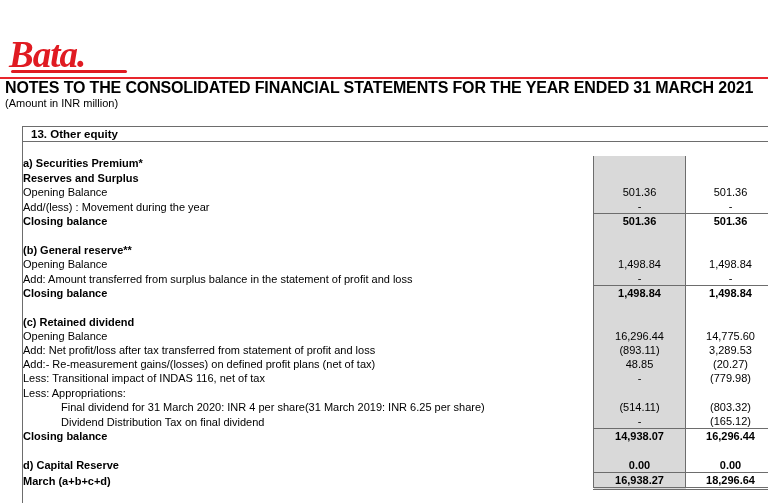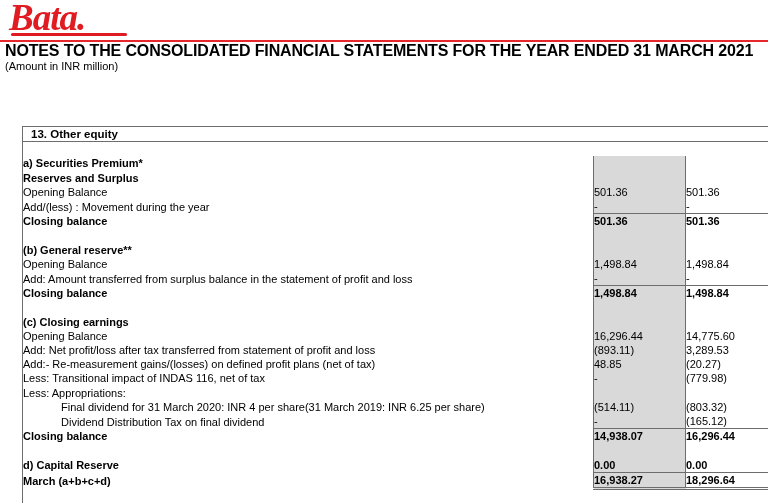--- a/index.html
+++ b/index.html
@@ -13,20 +13,21 @@
     font-family: "Liberation Sans", sans-serif;
     color: #000000;
     overflow: hidden;
     position: relative;
   }
 
   
   .logo-band {
     height: 38px;
     position: relative;
+    margin-top: 37px;
   }
   .logo {
     position: absolute;
     left: 9px;
     top: -1px;
     font-family: "Liberation Serif", serif;
     font-style: italic;
     font-weight: bold;
     font-size: 37px;
     letter-spacing: -1px;
@@ -97,21 +98,21 @@
   
   .lbl {
     padding-left: 8px;
     border-left: 1px solid #6d6d6d;
   }
   .lbl.b { font-weight: bold; }
   .lbl.ind { padding-left: 38px; }
 
   
   .num {
-    text-align: left;
+    text-align: center;
     padding-right: 5px;
   }
   .num.y1 {
     background: #d9d9d9;
     border-left: 1px solid #6d6d6d;
     border-right: 1px solid #6d6d6d;
   }
   .num.y2 {
     background: #ffffff;
     border-right: 1px solid #6d6d6d;
@@ -241,21 +242,21 @@
           <td class="lbl b">Closing balance</td>
           <td class="num y1 b">1,498.84</td>
           <td class="num y2 b">1,498.84</td>
         </tr>
         <tr>
           <td class="lbl"></td>
           <td class="num y1"></td>
           <td class="num y2"></td>
         </tr>
         <tr>
-          <td class="lbl b">(c) Closing earnings</td>
+          <td class="lbl b">(c) Retained dividend</td>
           <td class="num y1 b"></td>
           <td class="num y2 b"></td>
         </tr>
         <tr>
           <td class="lbl">Opening Balance</td>
           <td class="num y1">16,296.44</td>
           <td class="num y2">14,775.60</td>
         </tr>
         <tr>
           <td class="lbl">Add: Net profit/loss after tax transferred from statement of profit and loss</td>

